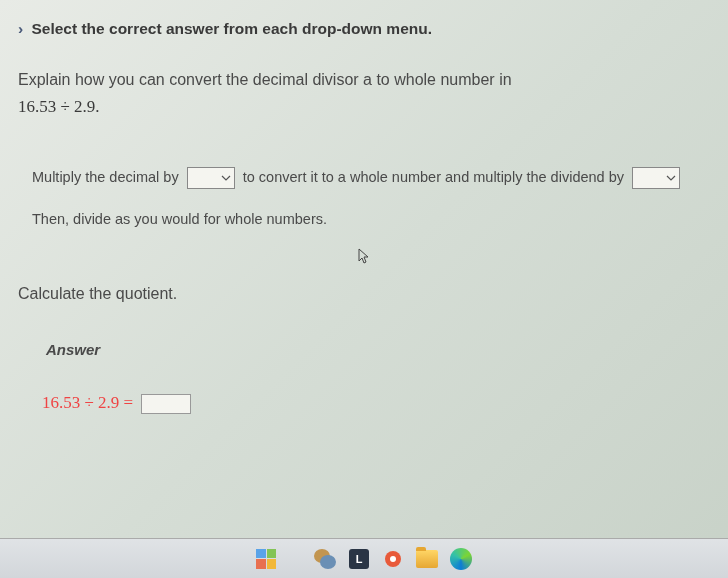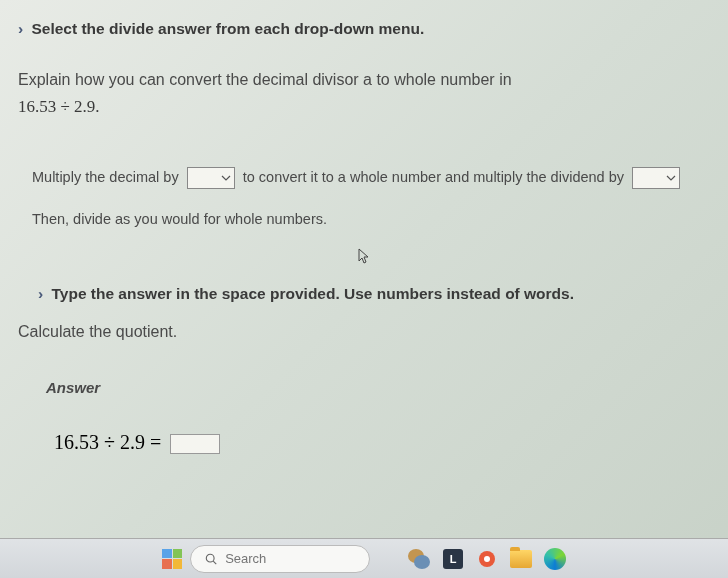--- a/index.html
+++ b/index.html
@@ -106,23 +106,23 @@
       color: #4a4a4a;
       font-size: 15px;
       font-weight: bold;
       margin-left: 28px;
       margin-bottom: 35px;
       font-style: italic;
     }
     
     .answer-line {
       font-family: "Times New Roman", serif;
-      color: #000000;
-      font-size: 20px;
-      margin-left: 36px;
+      color: #ef4444;
+      font-size: 17px;
+      margin-left: 24px;
     }
     
     .answer-input {
       display: inline-block;
       width: 50px;
       height: 20px;
       border: 1px solid #999;
       background: #f5f5f0;
       vertical-align: middle;
       margin-left: 4px;
@@ -231,21 +231,21 @@
       background: conic-gradient(from 180deg, #0c7cd5, #34c1a8, #7cd534, #0c7cd5);
     }
   </style>
 </head>
 <body>
 
 <div class="content">
 
   <div class="instruction-header">
     <span class="chevron">›</span>
-    <span>Select the divide answer from each drop-down menu.</span>
+    <span>Select the correct answer from each drop-down menu.</span>
   </div>
 
   <div class="question-text">Explain how you can convert the decimal divisor a to whole number in</div>
   <div class="math-expr">16.53 ÷ 2.9.</div>
 
   <div class="fill-sentence">
     <span>Multiply the decimal by</span>
     <span class="dropdown">
       <svg width="10" height="6" viewBox="0 0 10 6">
         <path d="M1 1 L5 5 L9 1" stroke="#555" stroke-width="1.2" fill="none"></path>
@@ -260,50 +260,39 @@
   </div>
 
   <div class="then-text">Then, divide as you would for whole numbers.</div>
 
   <div class="cursor-area">
     <svg width="14" height="18" viewBox="0 0 14 18">
       <path d="M2 2 L2 14 L5 11 L7 16 L9 15 L7 10 L11 10 Z" fill="none" stroke="#444" stroke-width="1"></path>
     </svg>
   </div>
 
-  <div class="type-instruction">
-    <span class="chevron">›</span>
-    <span>Type the answer in the space provided. Use numbers instead of words.</span>
-  </div>
 
   <div class="calc-text">Calculate the quotient.</div>
 
   <div class="answer-label">Answer</div>
 
   <div class="answer-line">
     <span>16.53 ÷ 2.9 =</span>
     <span class="answer-input"></span>
   </div>
 
 </div>
 
 <div class="taskbar">
   <div class="win-icon">
     <div></div>
       <div></div>
       <div></div>
       <div></div>
   </div>
-  <div class="search-box">
-    <svg width="14" height="14" viewBox="0 0 14 14">
-      <circle cx="6" cy="6" r="4.5" stroke="#666" stroke-width="1.3" fill="none"></circle>
-      <line x1="9.5" y1="9.5" x2="13" y2="13" stroke="#666" stroke-width="1.3"></line>
-    </svg>
-    <input type="text" placeholder="Search" style="">
-  </div>
   <div class="tray-icons">
     <div class="tray-icon">
       <div class="chat-icon">
         <div class="chat-bubble" style="background:#c29550;left:0;top:0"></div>
         <div class="chat-bubble" style="background:#6a8fb5;right:0;bottom:0"></div>
       </div>
     </div>
     <div class="tray-icon">
       <div style="width:20px;height:20px;background:#2a3545;border-radius:3px;display:flex;align-items:center;justify-content:center;color:#fff;font-size:11px;font-weight:bold">L</div>
     </div>

